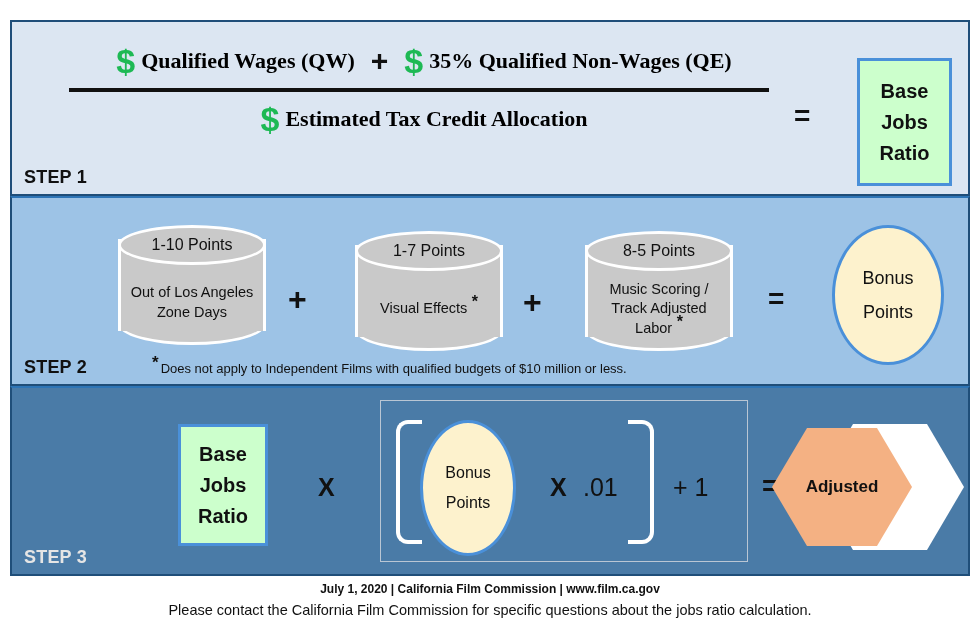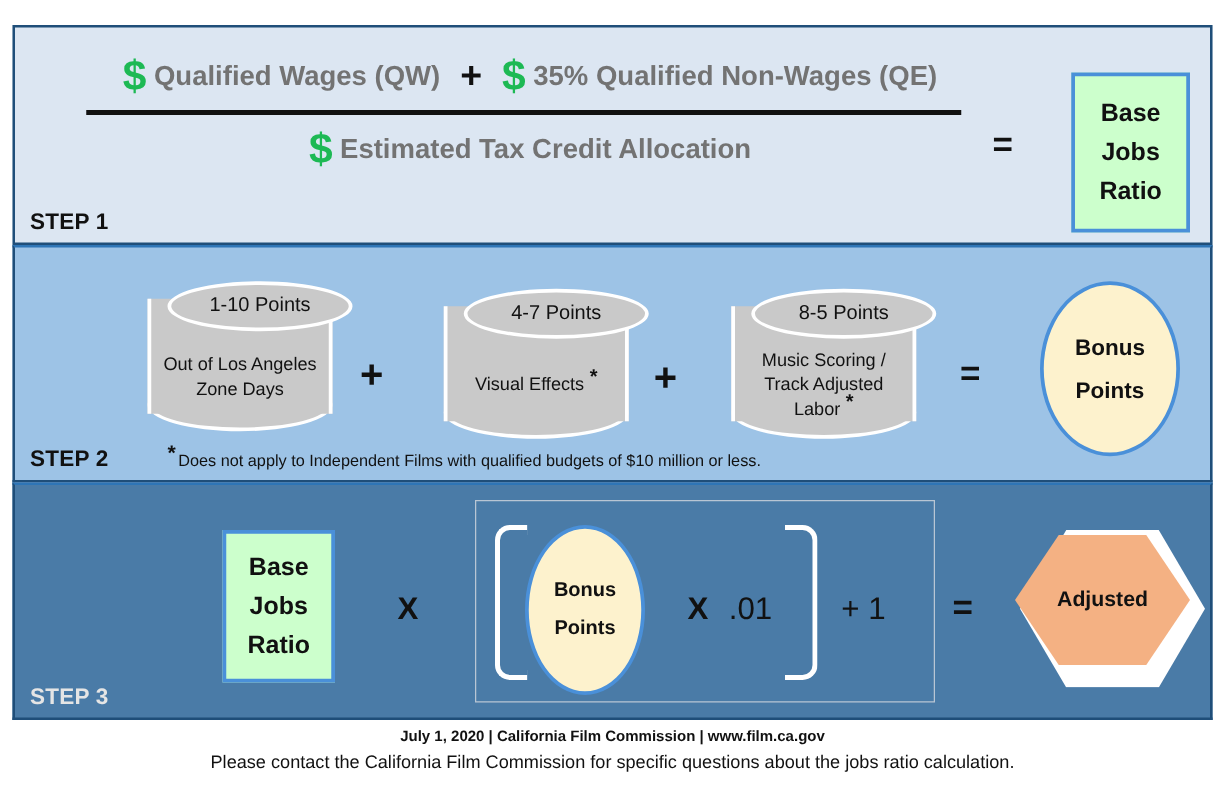--- a/index.html
+++ b/index.html
@@ -24,21 +24,21 @@
     letter-spacing:.2px;
   }
   #band3 .step-label{color:#e5e5e5;}
 
   
   .fraction{position:absolute;left:57px;top:14px;width:710px;}
   .frac-row{display:flex;align-items:center;justify-content:center;height:50px;}
   .frac-bar{height:4px;background:#111;margin:2px 0 2px 0;width:700px;}
   .dollar{color:#1db954;font-size:34px;font-weight:bold;line-height:1;margin-right:6px;
           font-family:"Liberation Sans","DejaVu Sans",sans-serif;}
-  .term{font-size:22px;font-weight:bold;color:#737373;white-space:nowrap;}
+  .term{font-size:22px;font-weight:bold;color:#000000;white-space:nowrap;font-family:Liberation Serif, serif;}
   .plus-lg{font-size:30px;font-weight:bold;color:#111;margin:0 16px;}
 
   .eq1{position:absolute;left:782px;top:78px;font-size:28px;font-weight:bold;color:#111;}
 
   
   .greenbox{
     background:#ccffcc;border:3px solid #4a90d9;
     display:flex;flex-direction:column;align-items:center;justify-content:center;
     font-size:20px;font-weight:bold;color:#111;box-sizing:border-box;
   }
@@ -53,69 +53,69 @@
     background:#c9c9c9;border-left:3px solid #ffffff;border-right:3px solid #ffffff;
     box-sizing:border-box;
   }
   .cyl-bottom{
     position:absolute;left:0;top:78px;width:148px;height:42px;
     background:#c9c9c9;border:3px solid #ffffff;border-radius:50%;box-sizing:border-box;
   }
   .cyl-top{
     position:absolute;left:0;top:0px;width:148px;height:40px;
     background:#c9c9c9;border:3px solid #ffffff;border-radius:50%;box-sizing:border-box;
-    display:flex;align-items:center;justify-content:center;margin-left:16px;
+    display:flex;align-items:center;justify-content:center;
   }
   .cyl-top-label{font-size:16px;color:#111;}
   .cyl-label{
     position:absolute;left:2px;top:42px;width:144px;height:72px;
     display:flex;flex-direction:column;align-items:center;justify-content:center;
     font-size:14.5px;color:#111;text-align:right;line-height:1.35;z-index:3;
   }
   #cyl1{left:118px;top:225px;}
   #cyl2{left:355px;top:231px;}
   #cyl3{left:585px;top:231px;}
   .sup{font-size:16px;font-weight:bold;vertical-align:super;line-height:0;}
 
   .plus2{position:absolute;font-size:32px;font-weight:bold;color:#111;}
   #plus2a{left:288px;top:281px;}
   #plus2b{left:523px;top:284px;}
   .eq2{position:absolute;left:768px;top:283px;font-size:28px;font-weight:bold;color:#111;}
 
   .ellipse{
     background:#fdf2cd;border:3px solid #4a90d9;border-radius:50%;
     display:flex;flex-direction:column;align-items:center;justify-content:center;
-    font-size:18px;font-weight:bold;color:#111;box-sizing:border-box;
+    font-size:18px;font-weight:normal;color:#111;box-sizing:border-box;
   }
   .ellipse span{line-height:1.9;}
   #bonus2{position:absolute;left:832px;top:225px;width:112px;height:140px;}
   #bonus3{position:absolute;left:420px;top:420px;width:96px;height:136px;font-size:16px;}
 
   .note{
-    position:absolute;left:122px;bottom:8px;font-size:13px;color:#111;white-space:nowrap;
+    position:absolute;left:140px;bottom:8px;font-size:13px;color:#111;white-space:nowrap;
   }
   .note .star{font-size:17px;font-weight:bold;vertical-align:super;line-height:0;margin-right:2px;}
 
   
   .mult{position:absolute;font-size:25px;font-weight:bold;color:#111;}
   #multA{left:318px;top:473px;}
   .group-rect{
     position:absolute;left:380px;top:400px;width:368px;height:162px;
     border:1px solid #b9c6d4;box-sizing:border-box;
   }
   .bracket{position:absolute;width:26px;height:124px;box-sizing:border-box;}
   .bracket.left{left:396px;top:420px;border:4px solid #ffffff;border-right:none;border-radius:12px 0 0 12px;}
   .bracket.right{left:628px;top:420px;border:4px solid #ffffff;border-left:none;border-radius:0 12px 12px 0;}
   #multB{left:550px;top:473px;}
   .dot01{position:absolute;left:583px;top:473px;font-size:25px;color:#111;}
   .plus1{position:absolute;left:673px;top:473px;font-size:25px;color:#111;}
   .eq3{position:absolute;left:762px;top:470px;font-size:28px;font-weight:bold;color:#111;}
 
   .hexagon{
-    position:absolute;left:812px;top:428px;width:140px;height:104px;
+    position:absolute;left:772px;top:428px;width:140px;height:118px;
     background:#f4b183;
     clip-path:polygon(25% 0%,75% 0%,100% 50%,75% 100%,25% 100%,0% 50%);
     display:flex;flex-direction:column;align-items:center;justify-content:center;
     font-size:17px;font-weight:bold;color:#111;text-align:center;
   }
   .hex-wrap{
     position:absolute;left:816px;top:424px;width:148px;height:126px;
     background:#ffffff;
     clip-path:polygon(25% 0%,75% 0%,100% 50%,75% 100%,25% 100%,0% 50%);
   }
@@ -181,21 +181,21 @@
       <span>Zone Days</span>
     </div>
   </div>
 
   <div class="plus2" id="plus2a">+</div>
 
   <div class="cyl" id="cyl2">
     <div class="cyl-bottom"></div>
     <div class="cyl-body"></div>
     <div class="cyl-top">
-      <span class="cyl-top-label">4-7 Points</span>
+      <span class="cyl-top-label">1-7 Points</span>
     </div>
     <div class="cyl-label">
       <span><span>Visual Effects</span><span class="sup">&nbsp;*</span></span>
     </div>
   </div>
 
   <div class="plus2" id="plus2b">+</div>
 
   <div class="cyl" id="cyl3">
     <div class="cyl-bottom"></div>

